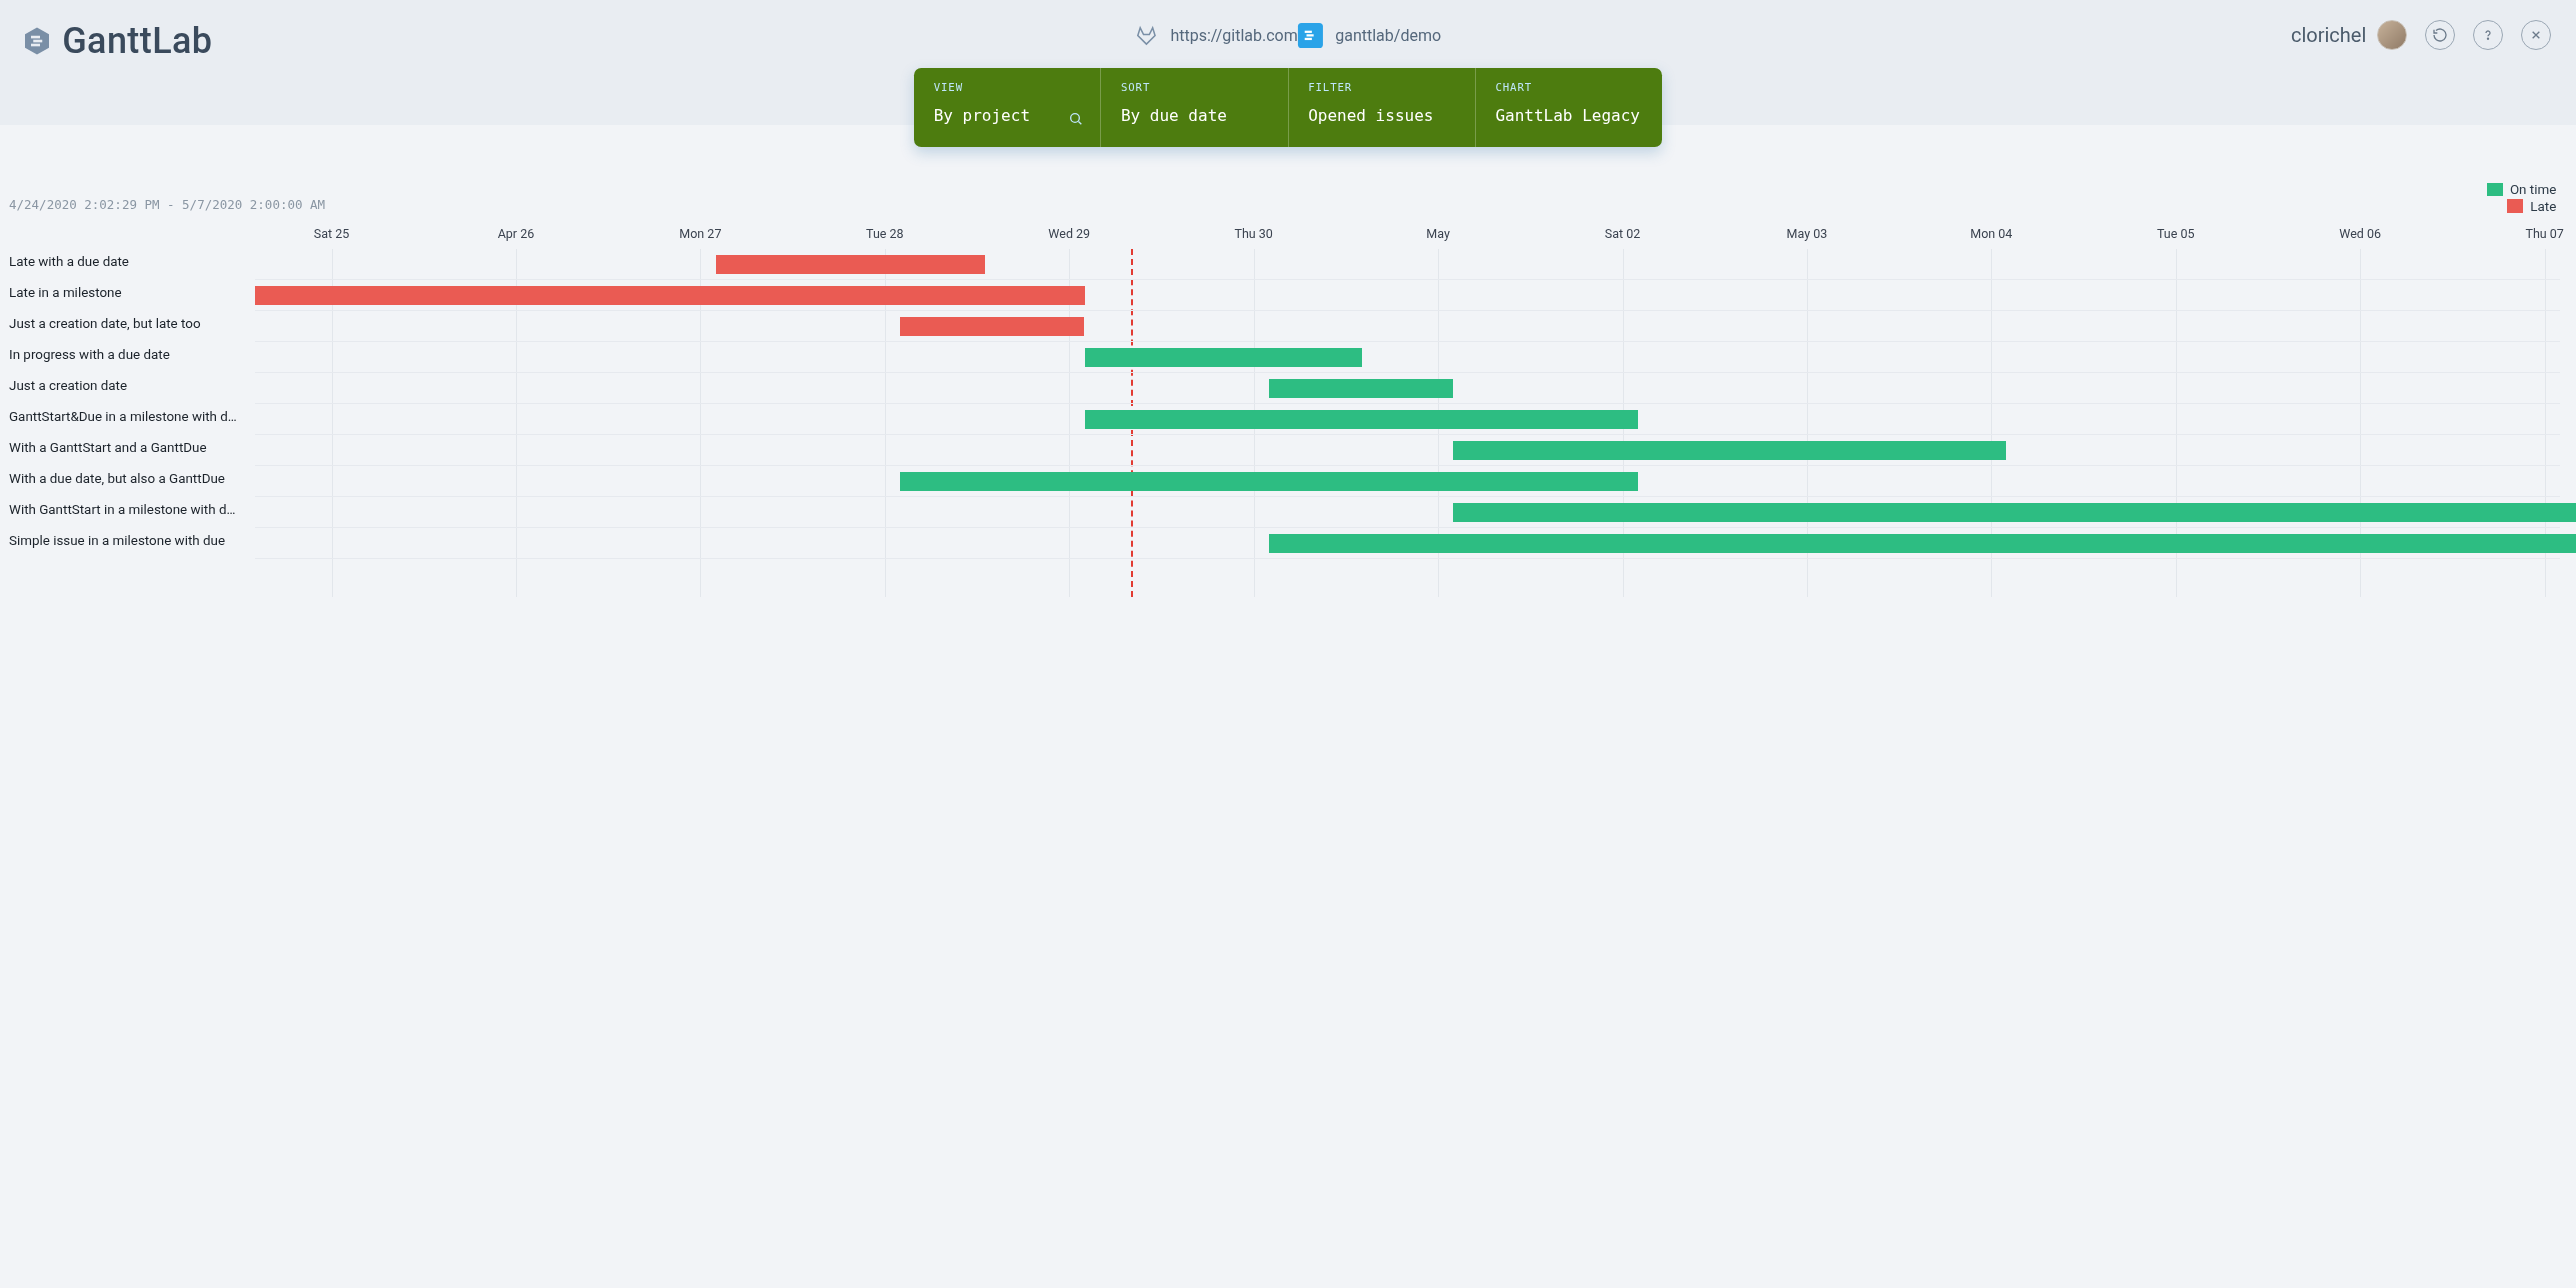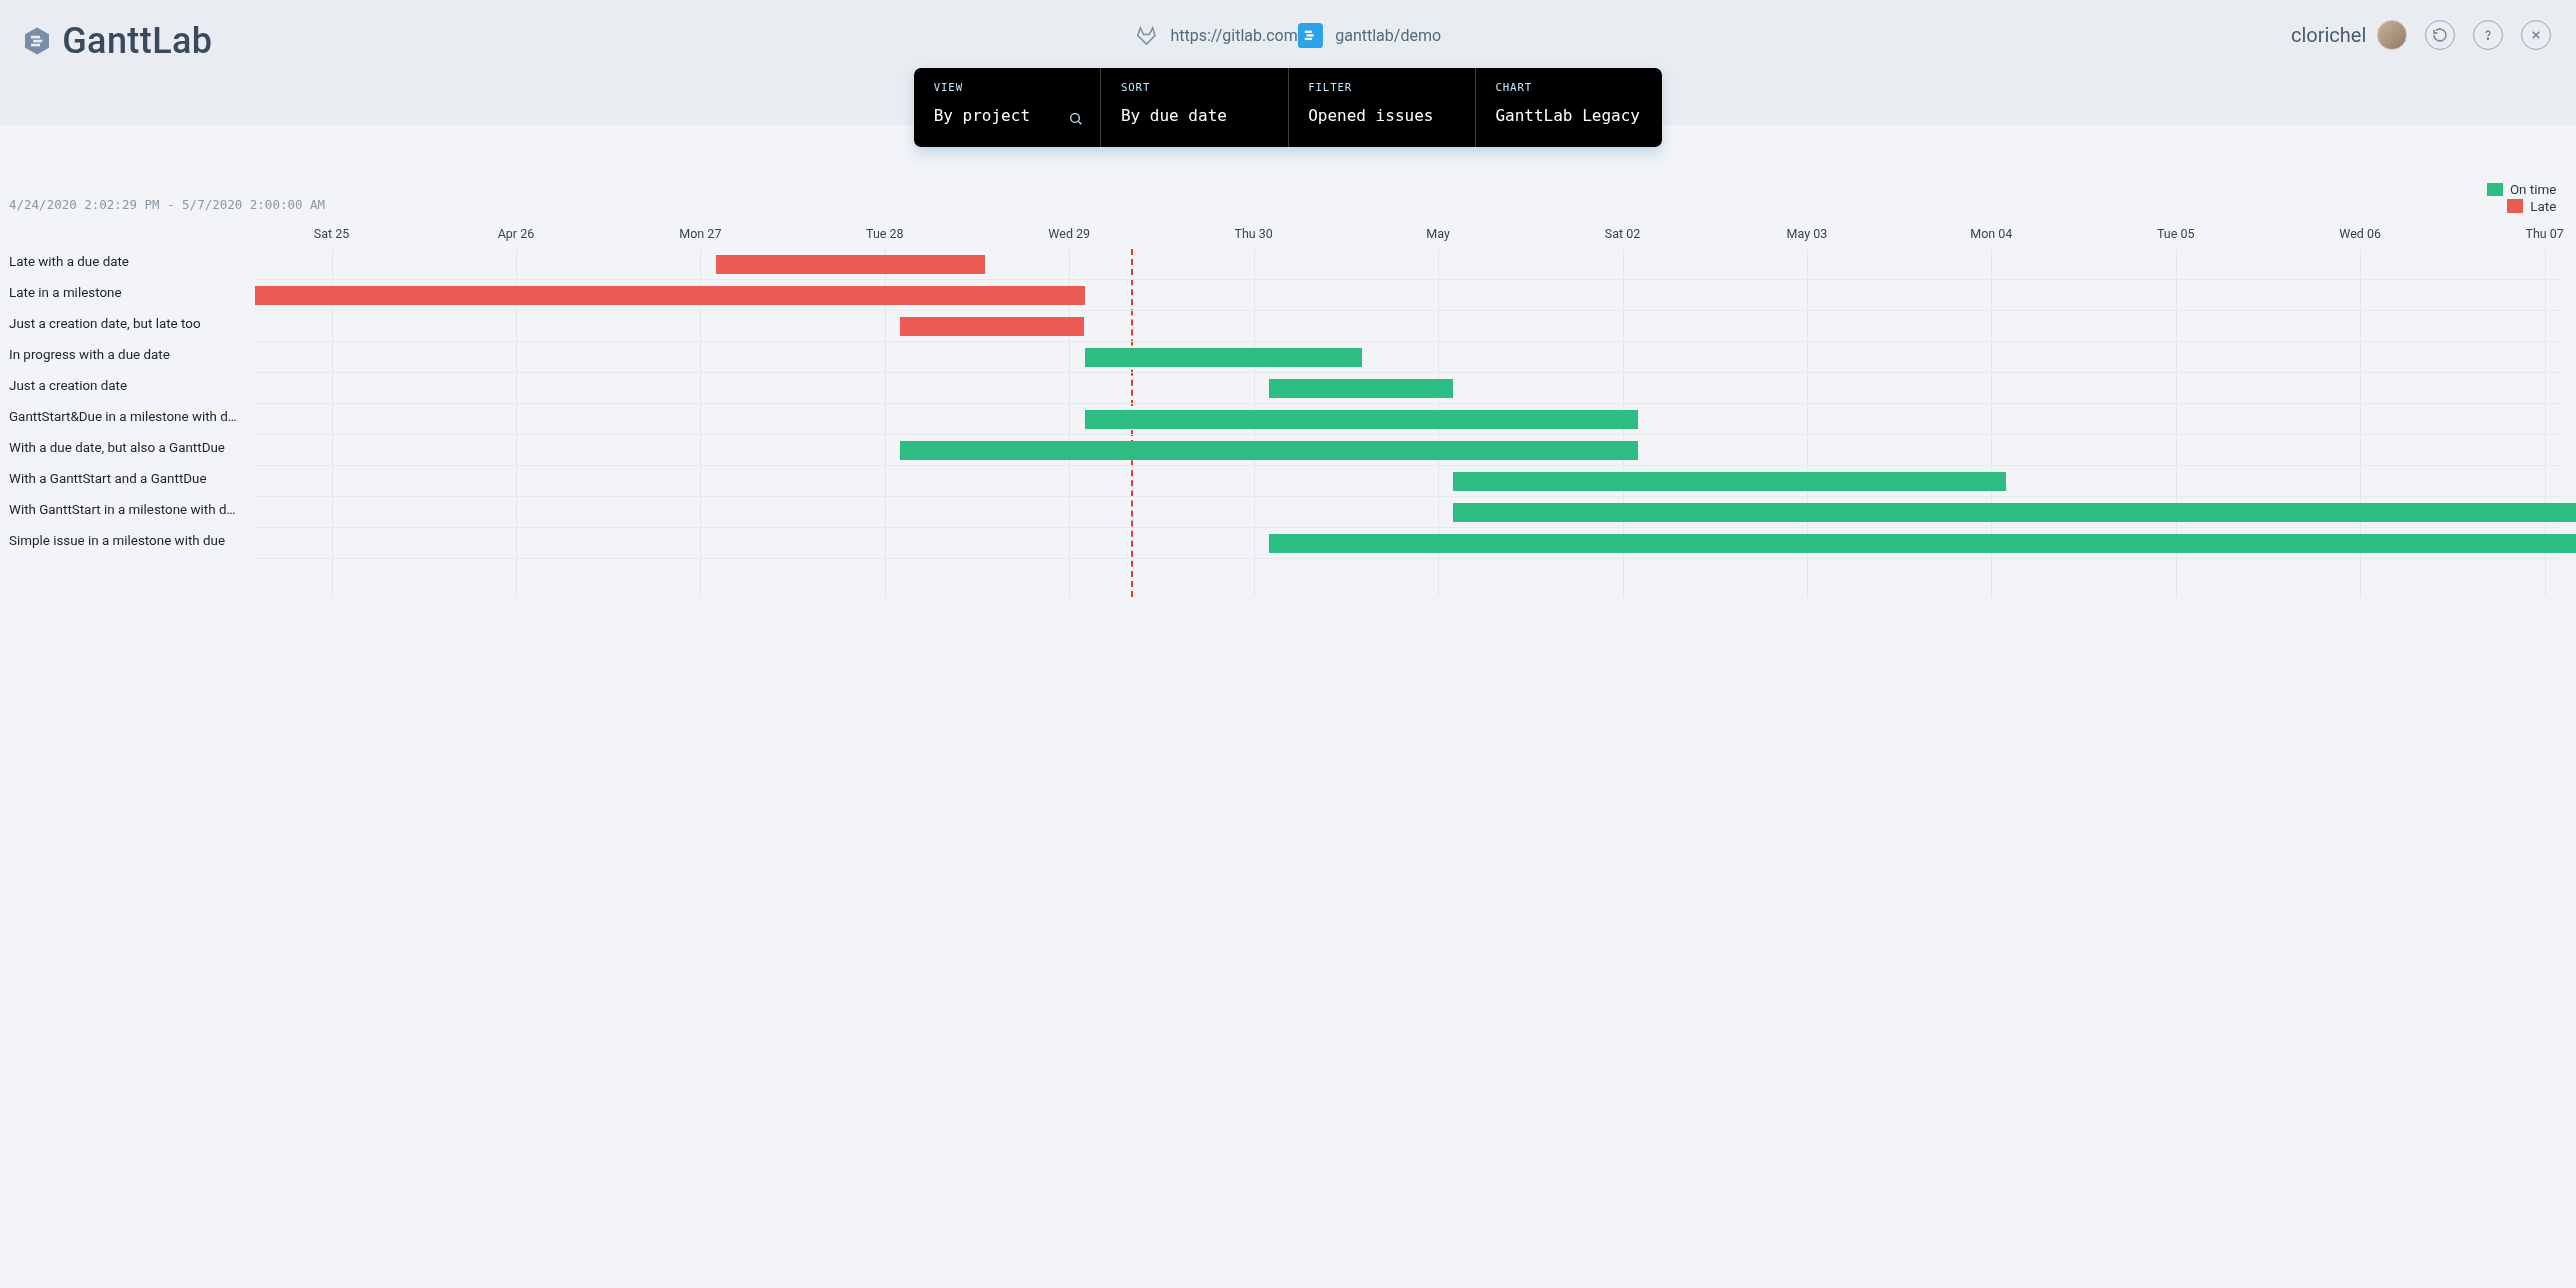--- a/index.html
+++ b/index.html
@@ -82,21 +82,21 @@
 .round-btn svg { width: 16px; height: 16px; }
 
 
 .controlbar {
   position: absolute;
   top: 68px;
   left: 50%;
   transform: translateX(-50%);
   width: 748px;
   height: 79px;
-  background: #000000;
+  background: #4d7c0f;
   border-radius: 7.2px;
   box-shadow: 0 5.4px 14.3px rgba(50,120,170,0.25);
   display: flex;
 }
 .cb-section {
   flex: 1;
   border-right: 0.9px solid rgba(255,255,255,0.25);
   padding: 12.5px 19.7px 0 19.7px;
   position: relative;
 }
@@ -379,30 +379,30 @@
             <div class="task-label">Just a creation date</div>
             <div class="row-line"></div>
             <div class="bar green" style="left: 1260px; width: 184px;"></div>
           </div>
           <div class="task-row">
             <div class="task-label">GanttStart&amp;Due in a milestone with due</div>
             <div class="row-line"></div>
             <div class="bar green" style="left: 1076px; width: 553px;"></div>
           </div>
           <div class="task-row">
+            <div class="task-label">With a GanttStart and a GanttDue</div>
+            <div class="row-line"></div>
+            <div class="bar green" style="left: 1444px; width: 553px;"></div>
+          </div>
+          <div class="task-row">
             <div class="task-label">With a due date, but also a GanttDue</div>
             <div class="row-line"></div>
             <div class="bar green" style="left: 891px; width: 738px;"></div>
           </div>
           <div class="task-row">
-            <div class="task-label">With a GanttStart and a GanttDue</div>
-            <div class="row-line"></div>
-            <div class="bar green" style="left: 1444px; width: 553px;"></div>
-          </div>
-          <div class="task-row">
             <div class="task-label">With GanttStart in a milestone with due</div>
             <div class="row-line"></div>
             <div class="bar green" style="left: 1444px; width: 1199px;"></div>
           </div>
           <div class="task-row">
             <div class="task-label">Simple issue in a milestone with due</div>
             <div class="row-line"></div>
             <div class="bar green" style="left: 1260px; width: 1383px;"></div>
           </div>
         </div>

